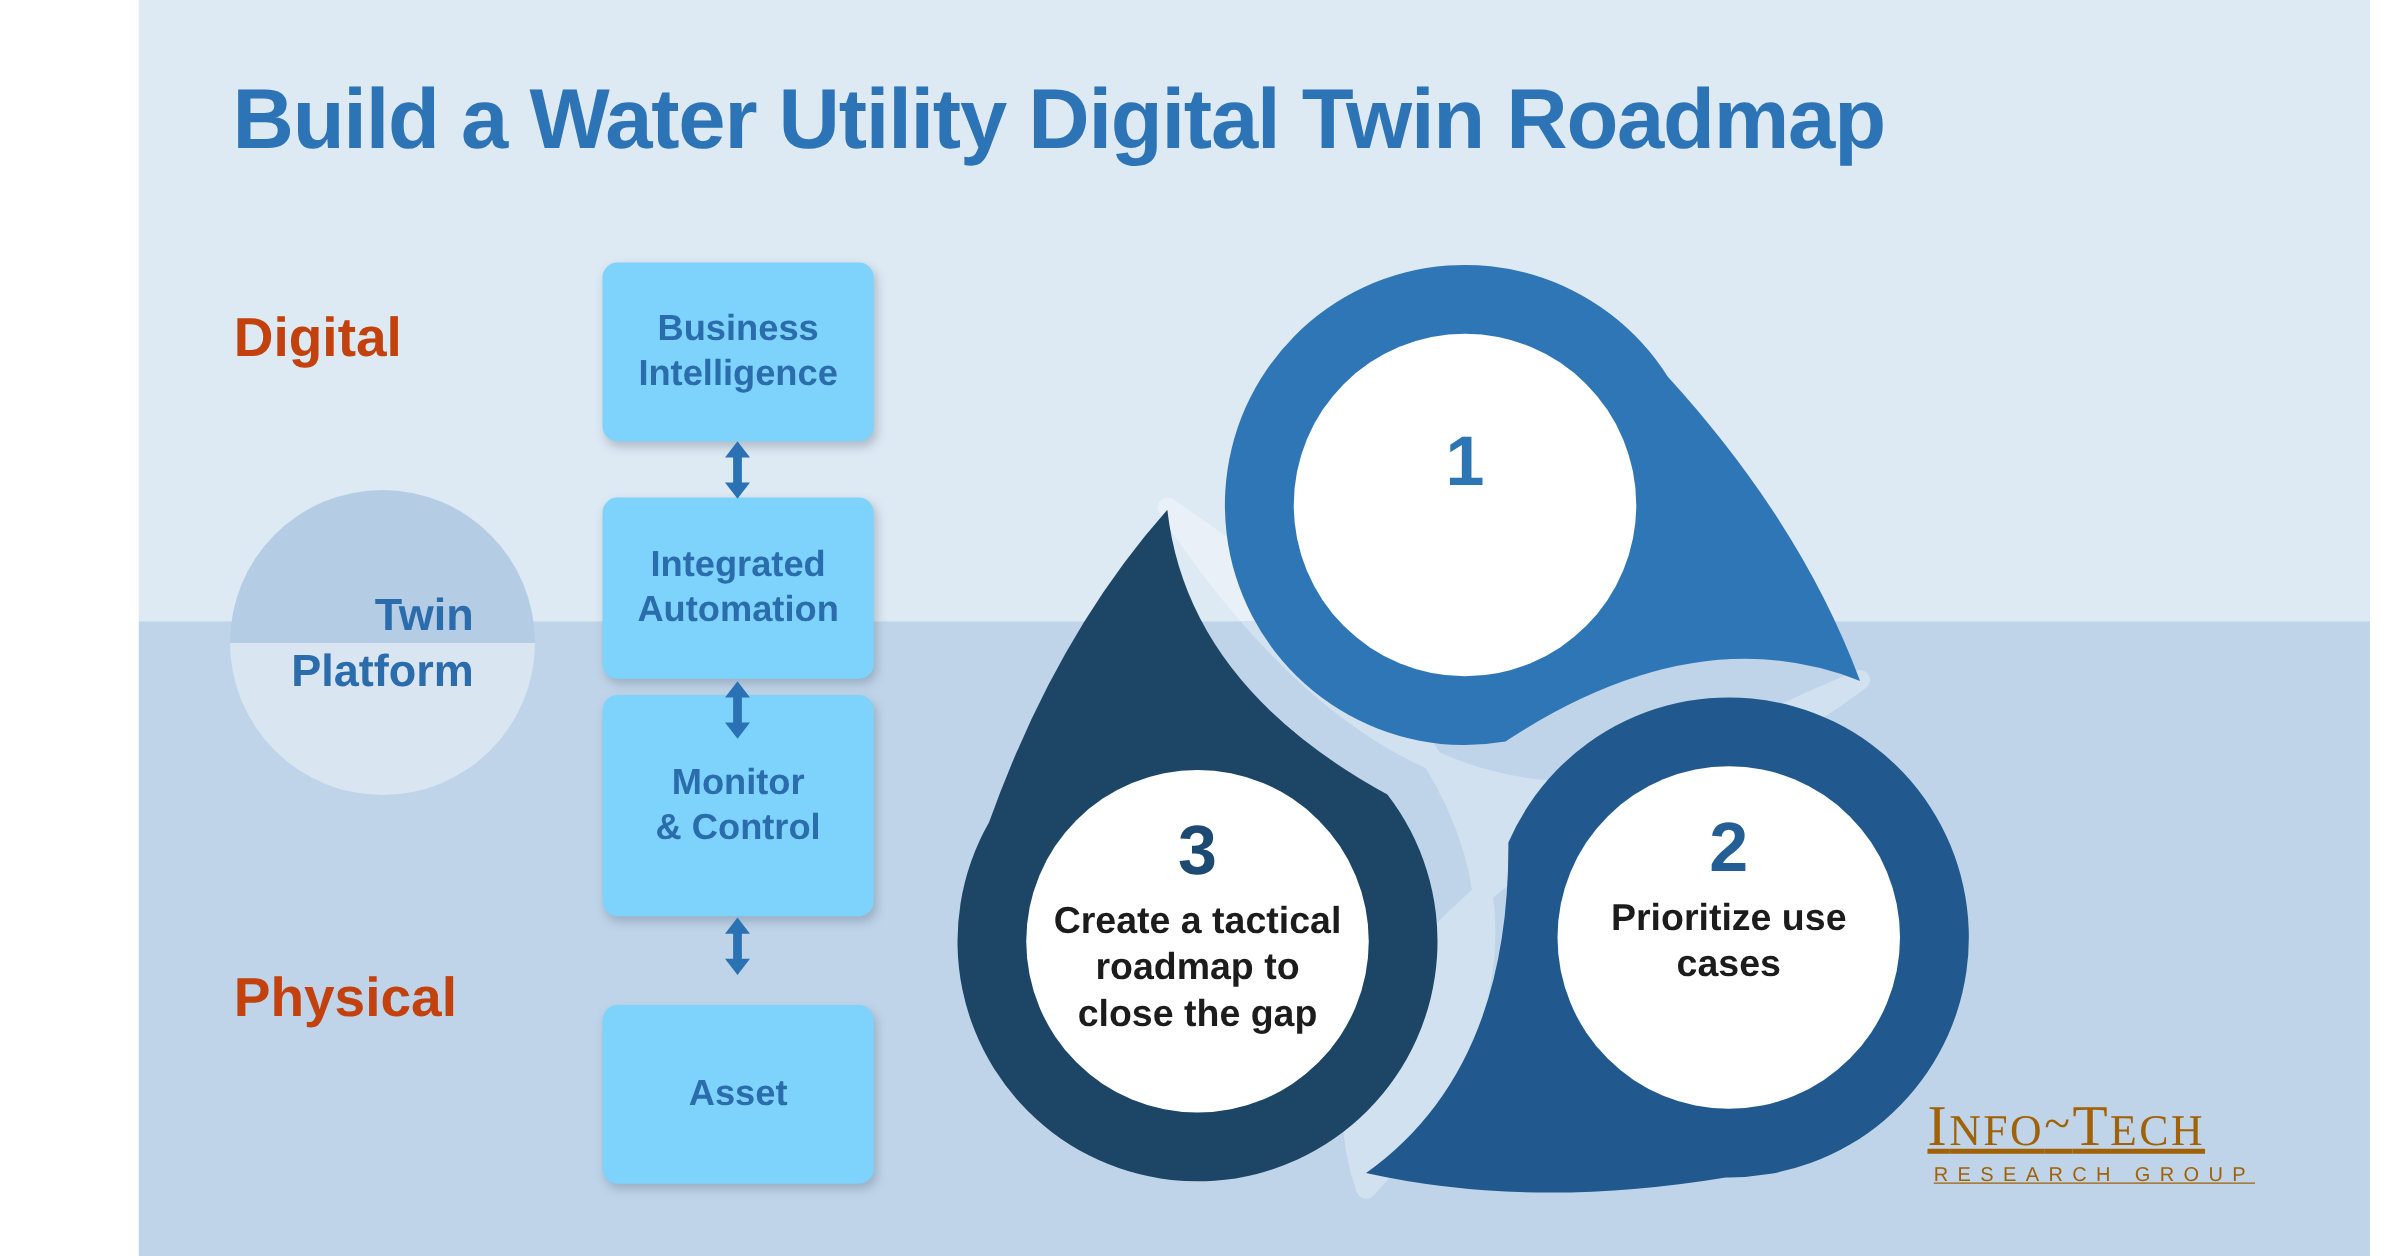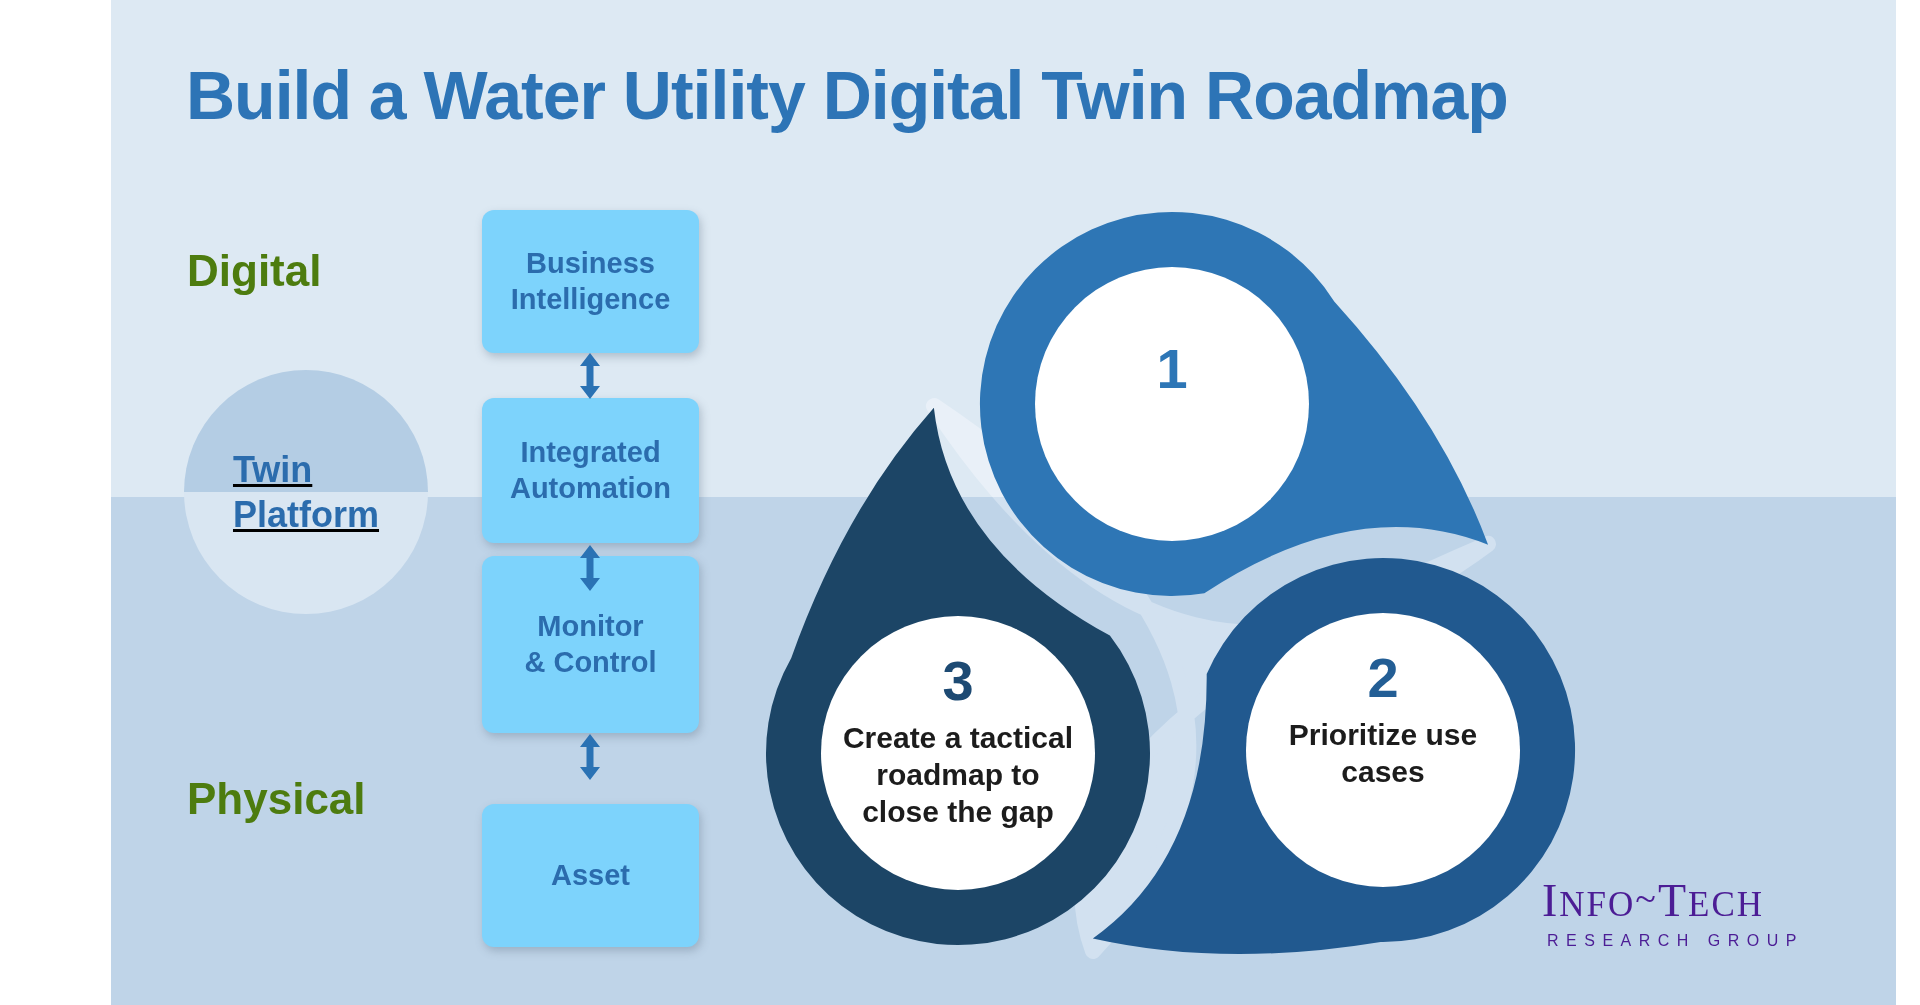--- a/index.html
+++ b/index.html
@@ -4,27 +4,27 @@
 <style>
   html,body{margin:0;padding:0;background:#ffffff;}
   .canvas{position:relative;width:1920px;height:1005px;background:#ffffff;overflow:hidden;
           font-family:"Liberation Sans","DejaVu Sans",sans-serif;margin-left:44px;}
   .bg-top{position:absolute;left:67px;top:0;width:1785px;height:497px;background:#dde9f3;}
   .bg-bottom{position:absolute;left:67px;top:497px;width:1785px;height:508px;background:#bfd4e8;}
 
   .page-title{position:absolute;left:142px;top:56px;font-size:68px;font-weight:700;
               letter-spacing:-1px;color:#2d74b6;white-space:nowrap;}
 
-  .side-label{position:absolute;left:143px;font-size:44px;font-weight:700;color:#4d7c0f;}
+  .side-label{position:absolute;left:143px;font-size:44px;font-weight:700;color:#c2410c;}
   .side-label.digital{top:246px;}
   .side-label.physical{top:774px;}
 
-  .twin-circle{position:absolute;left:140px;top:370px;width:244px;height:244px;border-radius:50%;
+  .twin-circle{position:absolute;left:140px;top:392px;width:244px;height:244px;border-radius:50%;
                background:linear-gradient(#b4cde4 50%,#d9e6f2 50%);
-               display:flex;align-items:center;justify-content:center;text-align:left;text-decoration:underline;}
+               display:flex;align-items:center;justify-content:center;text-align:right;}
   .twin-circle .twin-text{font-size:36px;font-weight:700;color:#2b6cad;line-height:1.25;white-space:pre-line;}
 
   .stack-box{position:absolute;left:438px;width:217px;background:#7dd3fc;border-radius:12px;
              box-shadow:2px 4px 8px rgba(90,110,130,0.35);
              display:flex;align-items:center;justify-content:center;text-align:center;}
   .stack-box .box-label{font-size:29px;font-weight:700;color:#2b6cad;line-height:1.24;white-space:pre-line;}
   .box-bi{top:210px;height:143px;}
   .box-ia{top:398px;height:145px;}
   .box-mc{top:556px;height:177px;}
   .box-as{top:804px;height:143px;}
@@ -37,22 +37,22 @@
   .step-content{position:absolute;width:300px;text-align:center;transform:translate(-50%,-50%);}
   .step-1{left:1128px;top:404px;margin-top:-30px;}
   .step-2{left:1339px;top:750px;margin-top:-30px;}
   .step-3{left:914px;top:753px;margin-top:-12px;}
   .step-number{font-size:56px;font-weight:700;line-height:1;margin-bottom:10px;}
   .step-1 .step-number{color:#2d76b6;}
   .step-2 .step-number{color:#235e95;}
   .step-3 .step-number{color:#1d4a73;}
   .step-label{font-size:30px;font-weight:700;color:#1c1c1c;line-height:37px;white-space:pre-line;}
 
-  .logo{position:absolute;left:1498px;top:878px;color:#4c1d95;white-space:nowrap;
-        font-family:"Liberation Serif","DejaVu Serif",serif;}
+  .logo{position:absolute;left:1498px;top:878px;color:#a16207;white-space:nowrap;
+        font-family:"Liberation Serif","DejaVu Serif",serif;text-decoration:underline;}
   .logo-wordmark{font-size:46px;line-height:46px;letter-spacing:2px;}
   .logo-wordmark .sm{font-size:35px;}
   .logo-wordmark .tilde{position:relative;top:-5px;font-size:38px;}
   .logo-subtitle{font-family:"Liberation Sans","DejaVu Sans",sans-serif;
                  font-size:16px;letter-spacing:7.5px;margin-top:4px;margin-left:5px;}
 </style>
 </head>
 <body>
 
 <div class="canvas">

